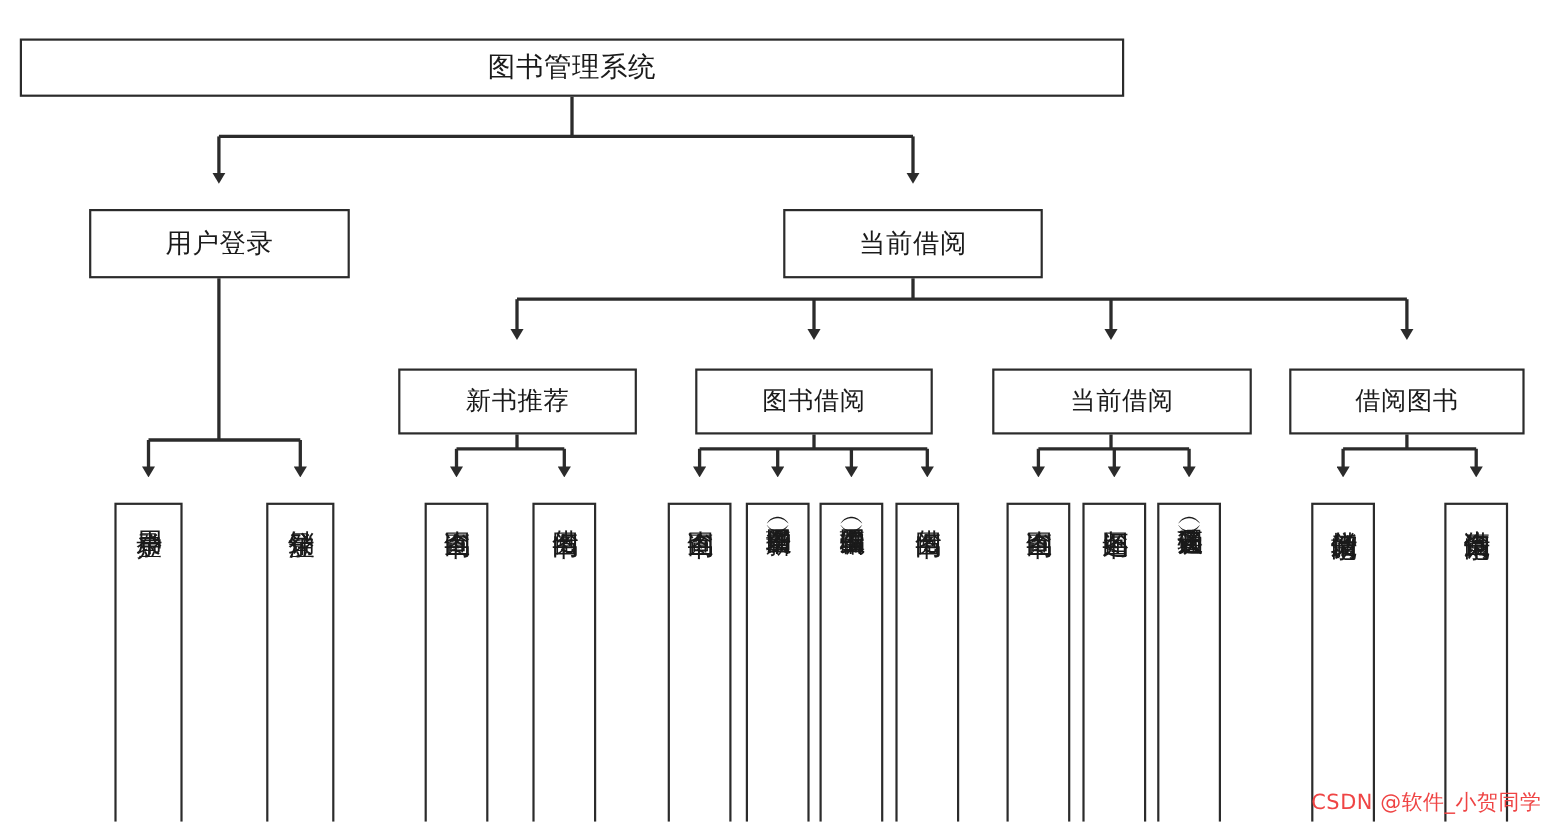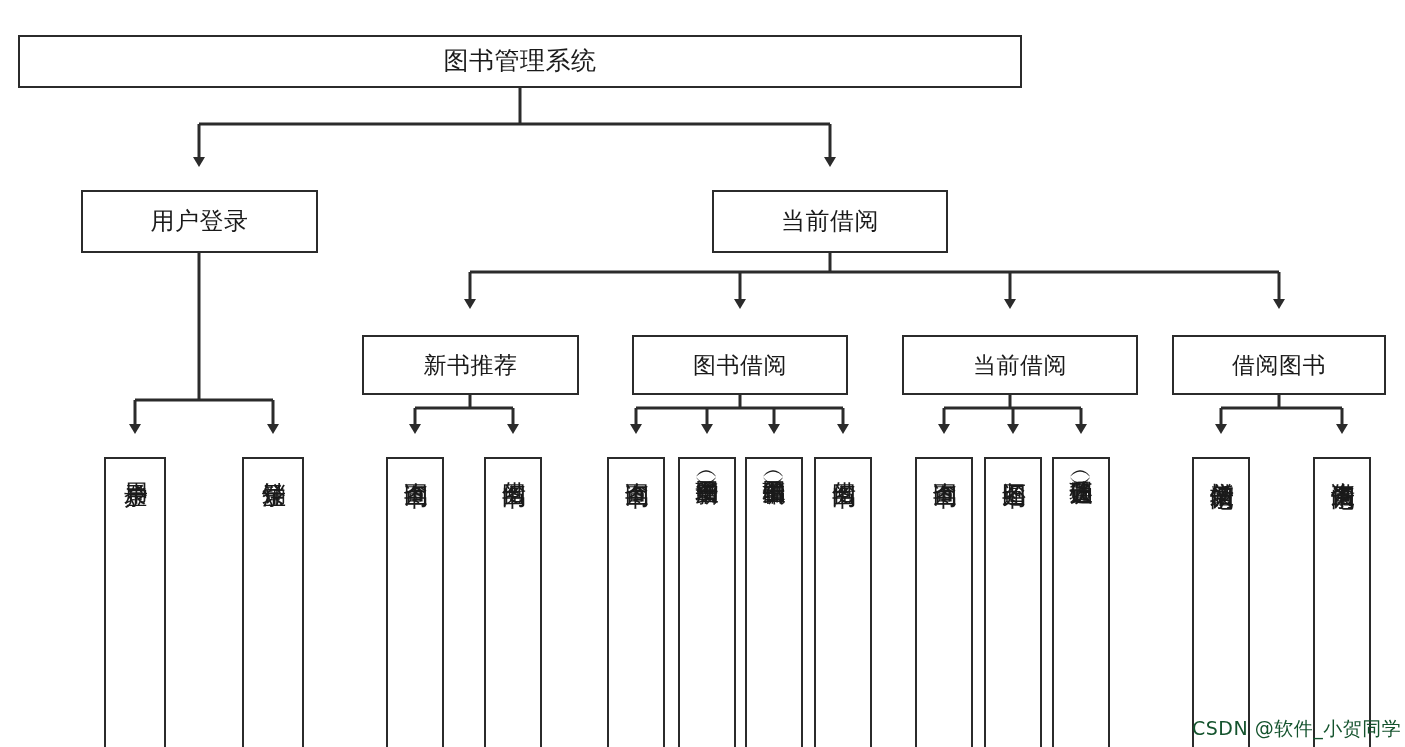--- a/index.html
+++ b/index.html
@@ -181,15 +181,15 @@
   <div class="node leaf tall" id="leaf-10" style="left: 1052px; top: 437px; width: 58px; height: 296px;">
     <span class="label">确认归还（管理员）</span>
   </div>
   <div class="node leaf" id="leaf-11" style="left: 1192px; top: 437px; width: 58px; height: 296px;">
     <span class="label">新增借阅记录</span>
   </div>
   <div class="node leaf" id="leaf-12" style="left: 1313px; top: 437px; width: 58px; height: 296px;">
     <span class="label">查询借阅记录</span>
   </div>
 
-  <div class="watermark" id="watermark" style="left: 1192px; top: 716px; color: #14532d;">CSDN @软件_小贺同学</div>
+  <div class="watermark" id="watermark" style="left: 1192px; top: 716px; color: #ef4444;">CSDN @软件_小贺同学</div>
 
 </div>
 
 </body></html>

